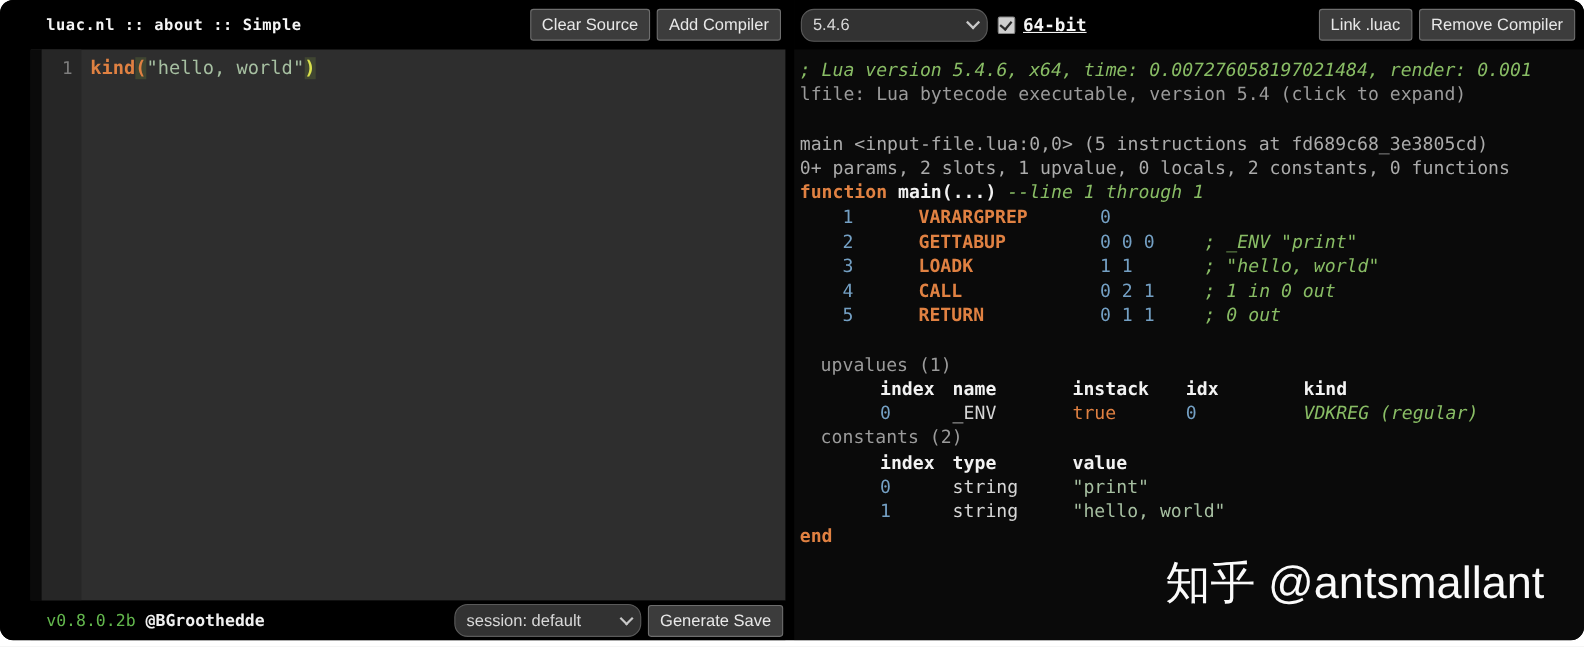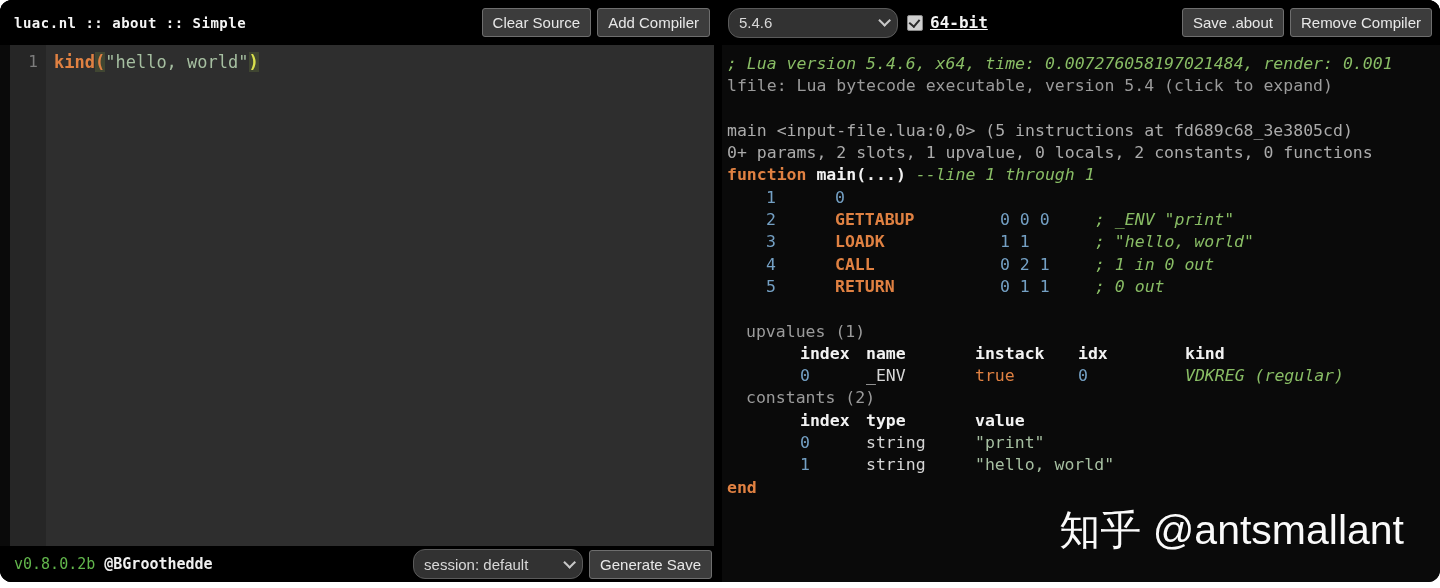--- a/index.html
+++ b/index.html
@@ -8,21 +8,21 @@
     --vergreen:#62b64c; --btnbg:#3c3c3c; --btnborder:#6e6e6e;
   }
   *{margin:0;padding:0;box-sizing:border-box;}
   html,body{width:1440px;height:588px;background:#ffffff;overflow:hidden;}
   .window{
     position:relative;width:1440px;height:582px;background:#000;
     border-radius:12px;overflow:hidden;display:flex;
     font-family:"DejaVu Sans Mono",monospace;
   }
   
-  .left-pane{width:714px;display:flex;flex-direction:column;background:#000;}
+  .left-pane{width:714px;display:flex;flex-direction:column;background:#000;padding-left:28px;}
   .pane-header{height:45px;flex:0 0 45px;display:flex;align-items:center;background:#000;padding:0 4px 0 14px;}
   .app-title{color:#f5f5f5;font-weight:bold;font-size:14px;letter-spacing:.5px;}
   .header-spacer{flex:1;}
   .btn{
     background:var(--btnbg);border:1px solid var(--btnborder);color:#e8e8e8;
     font-family:"Liberation Sans",sans-serif;font-size:15px;
     padding:5px 10px;border-radius:3px;margin-left:6px;cursor:pointer;white-space:nowrap;
   }
   .editor{flex:1;display:flex;background:#2e2e2e;border-left:10px solid #0a0a0a;}
   .gutter{width:36px;background:#262626;padding-top:5px;}
@@ -115,33 +115,33 @@
     <div class="right-header">
       <div class="select">
         <span>5.4.6</span>
         <span class="chev"></span>
       </div>
       <span class="checkbox">
           <span class="mark"></span>
         </span>
       <span class="arch-label">64-bit</span>
       <span class="header-spacer"></span>
-      <button class="btn">Save .about</button>
+      <button class="btn">Link .luac</button>
       <button class="btn">Remove Compiler</button>
     </div>
 
     <div class="output">
       <div class="out-line t-meta">; Lua version 5.4.6, x64, time: 0.007276058197021484, render: 0.001</div>
       <div class="out-line t-dim">lfile: Lua bytecode executable, version 5.4 (click to expand)</div>
       <div class="out-line"></div>
       <div class="out-line t-dim2">main &lt;input-file.lua:0,0&gt; (5 instructions at fd689c68_3e3805cd)</div>
       <div class="out-line t-dim2">0+ params, 2 slots, 1 upvalue, 0 locals, 2 constants, 0 functions</div>
       <div class="out-line"><span class="t-kw">function</span><span class="t-sig"> main(...) </span><span class="t-com">--line 1 through 1</span></div>
 
-      <div class="out-line"><span class="ins-num">1</span><span class="ins-args">0</span><span class="ins-comment"></span></div>
+      <div class="out-line"><span class="ins-num">1</span><span class="ins-op">VARARGPREP</span><span class="ins-args">0</span><span class="ins-comment"></span></div>
       <div class="out-line"><span class="ins-num">2</span><span class="ins-op">GETTABUP</span><span class="ins-args">0 0 0</span><span class="ins-comment">; _ENV "print"</span></div>
       <div class="out-line"><span class="ins-num">3</span><span class="ins-op">LOADK</span><span class="ins-args">1 1</span><span class="ins-comment">; "hello, world"</span></div>
       <div class="out-line"><span class="ins-num">4</span><span class="ins-op">CALL</span><span class="ins-args">0 2 1</span><span class="ins-comment">; 1 in 0 out</span></div>
       <div class="out-line"><span class="ins-num">5</span><span class="ins-op">RETURN</span><span class="ins-args">0 1 1</span><span class="ins-comment">; 0 out</span></div>
 
       <div class="out-line"></div>
       <div class="out-line"><span class="sect">upvalues (1)</span></div>
       <div class="out-line"><span class="tbl-c1 th">index</span><span class="tbl-c2 th">name</span><span class="tbl-c3 th">instack</span><span class="tbl-c4 th">idx</span><span class="th">kind</span></div>
       <div class="out-line"><span class="tbl-c1 v-blue">0</span><span class="tbl-c2 v-light">_ENV</span><span class="tbl-c3 v-orange">true</span><span class="tbl-c4 v-blue">0</span><span class="v-kind">VDKREG (regular)</span></div>
       <div class="out-line"><span class="sect">constants (2)</span></div>

